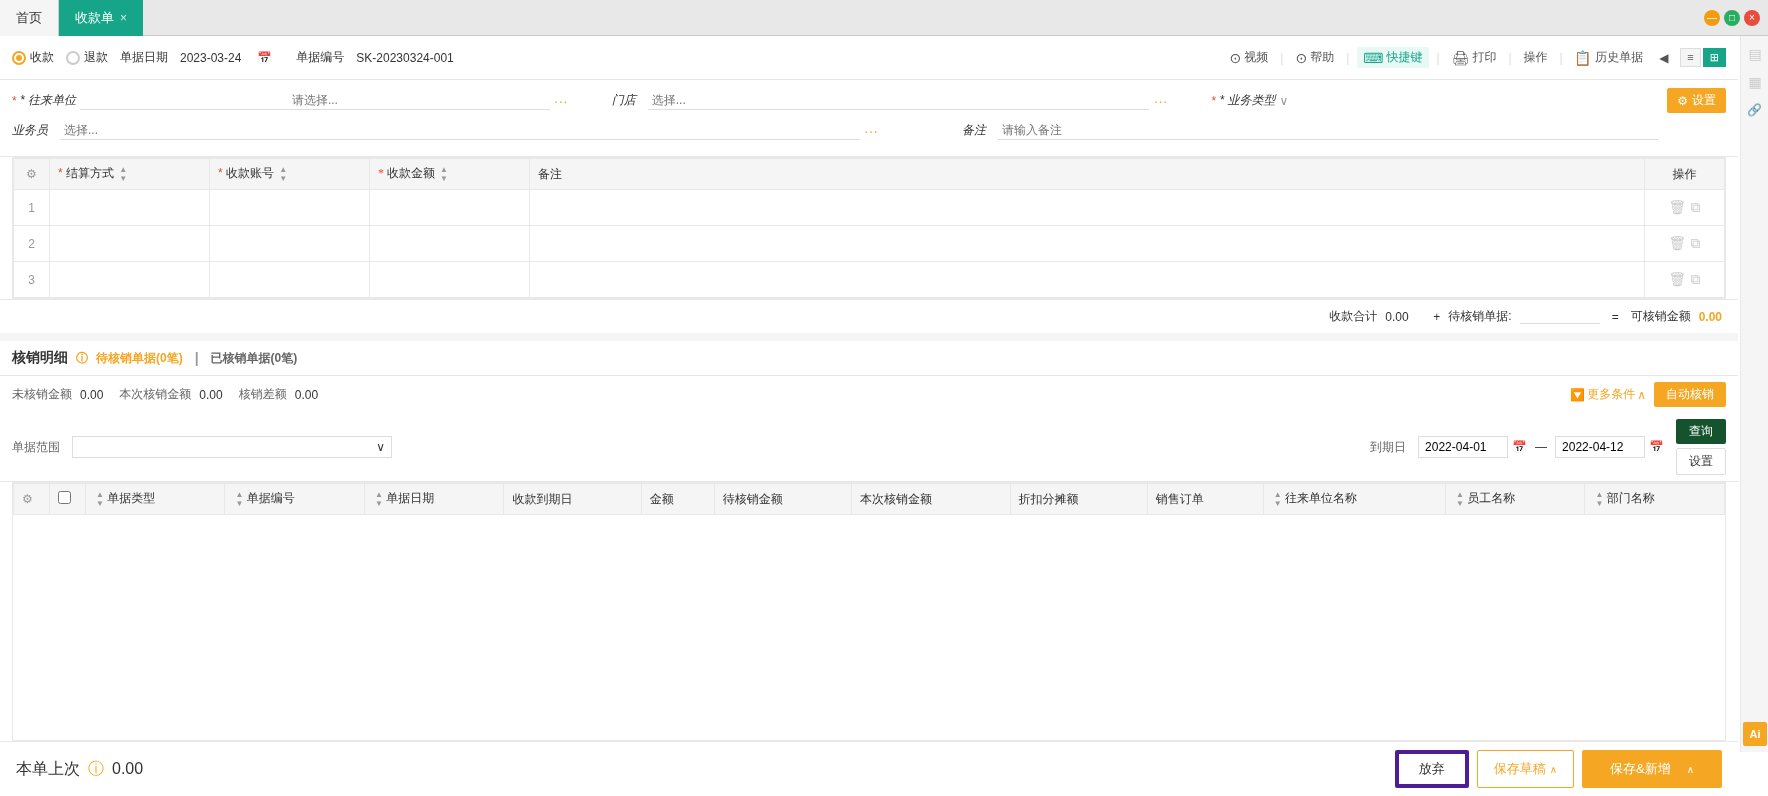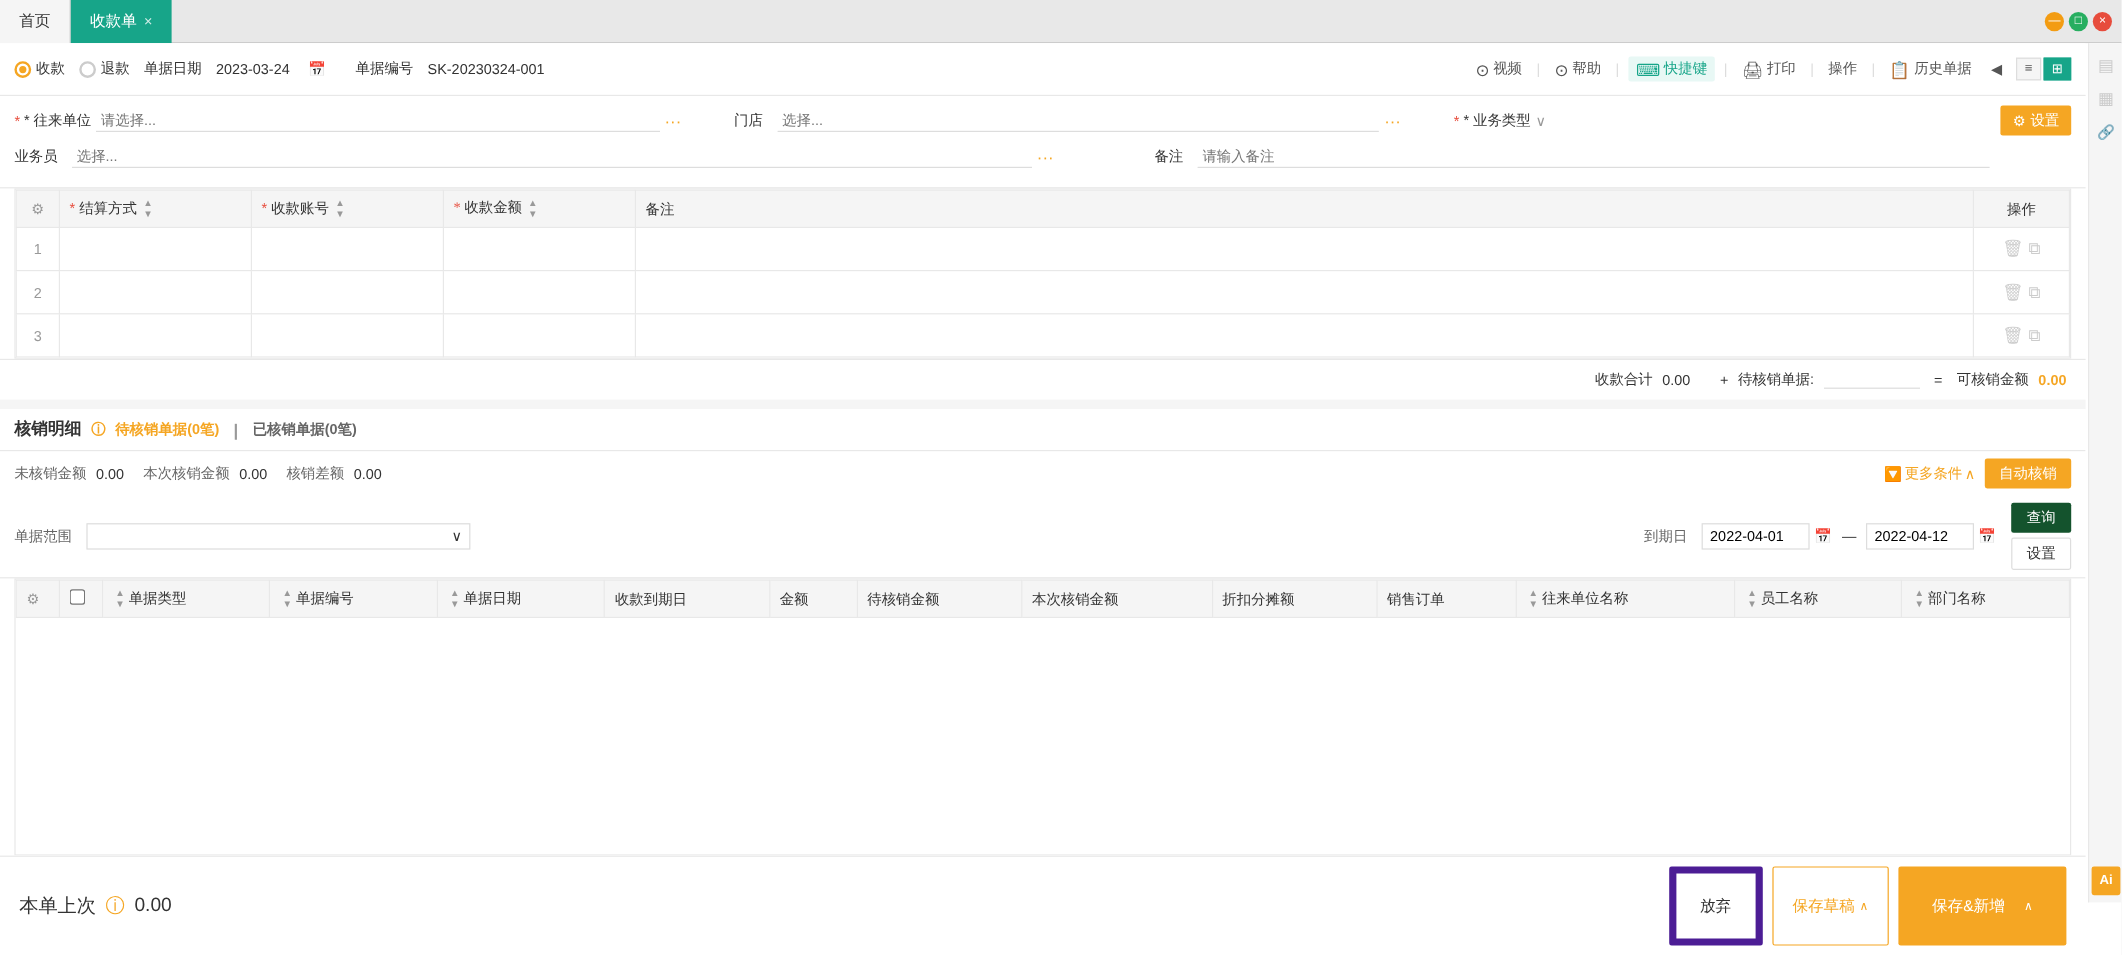--- a/index.html
+++ b/index.html
@@ -49,21 +49,21 @@
     .toolbar-divider { color: #ddd; }
     .layout-icons { display: flex; gap: 2px; }
     .layout-btn { padding: 2px 6px; cursor: pointer; border: 1px solid #ddd; background: #f5f5f5; font-size: 11px; color: #555; }
     .layout-btn.active { background: #17a589; color: #fff; border-color: #17a589; }
 
     
     .form-area { padding: 8px 12px; background: #fff; border-bottom: 1px solid #e8e8e8; }
     .form-row { display: flex; align-items: center; margin-bottom: 8px; gap: 0; }
     .form-field { display: flex; align-items: center; flex: 1; }
     .form-field-label { color: #e74c3c; margin-right: 4px; font-size: 12px; white-space: nowrap; }
-    .form-field-label.optional { color: #333; }
+    .form-field-label.optional { color: #333; font-style: italic; }
     .form-input {
       border: none; border-bottom: 1px solid #ddd; outline: none; padding: 2px 4px;
       color: #999; font-size: 12px; flex: 1; min-width: 0; background: transparent;
     }
     .form-more-btn { color: #f5a623; cursor: pointer; font-size: 14px; padding: 0 4px; }
     .form-select-arrow { color: #999; cursor: pointer; }
     .data-table { width: 100%; border-collapse: collapse; }
     .data-table th {
       background: #f5f5f5; border: 1px solid #e8e8e8; padding: 6px 8px;
       text-align: left; font-weight: normal; color: #333; font-size: 12px; white-space: nowrap;
@@ -132,21 +132,21 @@
     }
 
     
     .footer {
       display: flex; align-items: center; padding: 8px 16px; background: #fff;
       border-top: 1px solid #e8e8e8; gap: 12px; justify-content: space-between;
     }
     .footer-left { display: flex; align-items: center; gap: 8px; font-size: 16px; }
     .footer-right { display: flex; gap: 8px; }
     .btn-abandon { 
-      background: #fff; color: #333; border: 6px solid #4c1d95; padding: 18px 20px;
+      background: #fff; color: #333; border: 4px solid #4c1d95; padding: 6px 20px;
       cursor: pointer; font-size: 13px; border-radius: 2px;
     }
     .btn-save-draft {
       background: #fff; color: #f5a623; border: 1px solid #f5a623; padding: 6px 16px;
       cursor: pointer; font-size: 13px; border-radius: 2px; display: flex; align-items: center; gap: 4px;
     }
     .btn-save-new {
       background: #f5a623; color: #fff; border: none; padding: 6px 28px;
       cursor: pointer; font-size: 13px; border-radius: 2px; display: flex; align-items: center; gap: 16px;
     }
@@ -236,21 +236,21 @@
         </div>
       </div>
     </div>
 
     <div class="form-area">
       <div class="form-row">
 
         <div class="form-field" style="flex: 2.5;">
           <span class="required-star">*&nbsp;</span>
           <span class="form-field-label optional" style="color:#333;">* 往来单位</span>
-          <input class="form-input" type="text" style="color: #14532d;" placeholder="请选择...">
+          <input class="form-input" type="text" style="color: #14532d; text-align: center;" placeholder="请选择...">
           <span class="form-more-btn">···</span>
         </div>
         <div style="width: 40px;"></div>
 
         <div class="form-field" style="flex: 2.5;">
           <span class="form-field-label optional">门店</span>
           <input class="form-input" type="text" style="color: rgb(204, 204, 204); margin-left: 8px;" placeholder="选择...">
           <span class="form-more-btn">···</span>
         </div>
         <div style="width: 40px;"></div>

